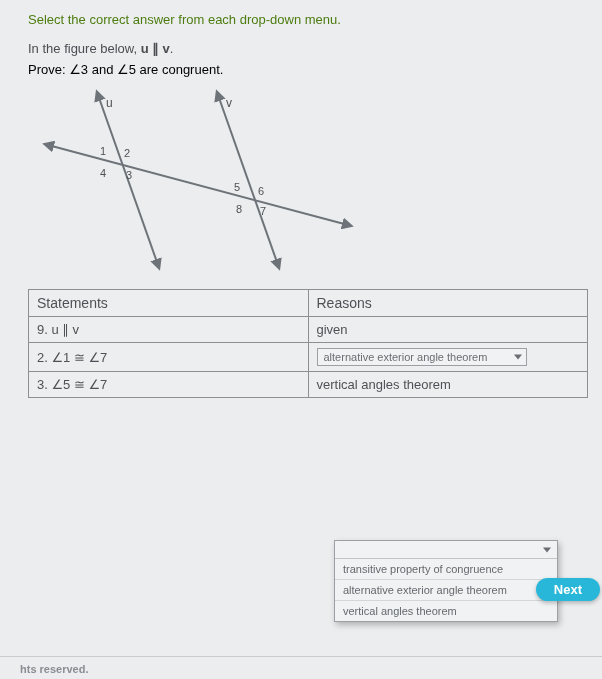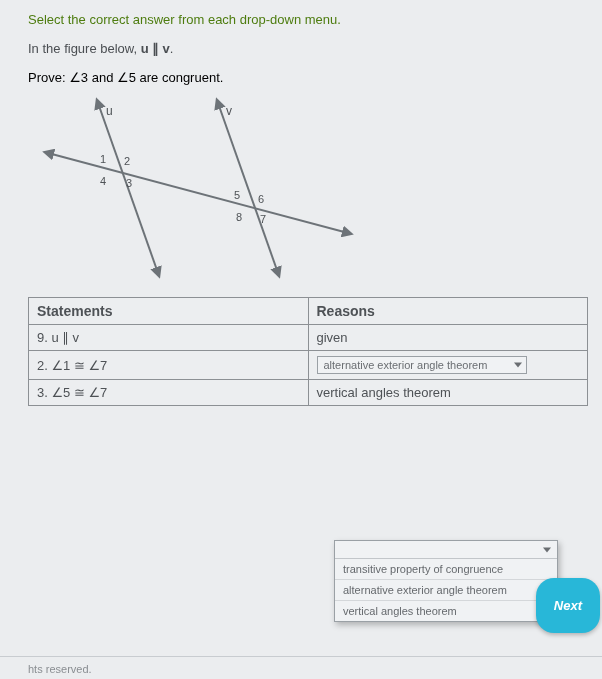--- a/index.html
+++ b/index.html
@@ -8,37 +8,37 @@
     padding: 12px 0 0 28px;
     width: 602px;
     height: 679px;
     background: #ebedef;
     font-family: Arial, Helvetica, sans-serif;
     color: #4a4e52;
     overflow: hidden;
     position: relative;
   }
   .instr { font-size: 13px; color:#4d7c0f; margin-bottom: 14px; }
-  .line1 { font-size: 13px; color:#4a4e52; margin-bottom: 14px; }
+  .line1 { font-size: 13px; color:#4a4e52; margin-bottom: 6px; }
   .line1 .uv { font-weight: bold; }
   .prove { font-size: 13px; color:#000000; margin-bottom: 8px; }
   .angle { display:inline-block; }
   .diagram { margin: 4px 0 10px 0; }
 
   table.proof { border-collapse: collapse; width: 560px; margin-top: 4px;}
   table.proof th, table.proof td {
     border: 1px solid #8c9094;
     padding: 5px 8px;
     font-size: 13px;
     color:#4e5256;
     text-align: left;
     vertical-align: middle;
     background:#eceef0;
   }
-  table.proof th { font-weight: bold; font-size: 14px; }
+  table.proof th { font-weight: normal; font-size: 14px; }
   table.proof .stmt-col { width: 50%; }
   table.proof .reason-col { width: 50%; }
   .dd-static {
     display:inline-block;
     border:1px solid #9aa0a5;
     background:#f0f2f4;
     font-size: 11px;
     color:#6a6e72;
     padding: 2px 18px 2px 6px;
     position:relative;
@@ -71,31 +71,31 @@
     cursor:pointer;
   }
   .dd-opt:last-child{ border-bottom:none; }
   .next-btn {
     position:absolute;
     right: 2px; top: 578px;
     background:#28b7d8;
     color:#fff;
     border:none;
     border-radius: 18px;
-    padding: 20px 18px;
+    padding: 4px 18px;
     font-size: 13px;
     font-weight:bold;
     cursor:pointer;
     box-shadow: 0 2px 4px rgba(0,0,0,.25);
-    font-style: italic;
   }
   .footer {
-    position:absolute; left:8px; bottom:4px;
+    position:absolute; left:0; bottom:4px;
     font-size:11px; color:#8a8e92;
     padding-left: 20px;
+    font-weight: bold;
   }
   .footer-rule{
     position:absolute; left:0; right:0; bottom:22px;
     height:1px; background:#c8ccd0;
   }
 </style>
 </head>
 <body>
 
 <div class="instr">Select the correct answer from each drop-down menu.</div>

